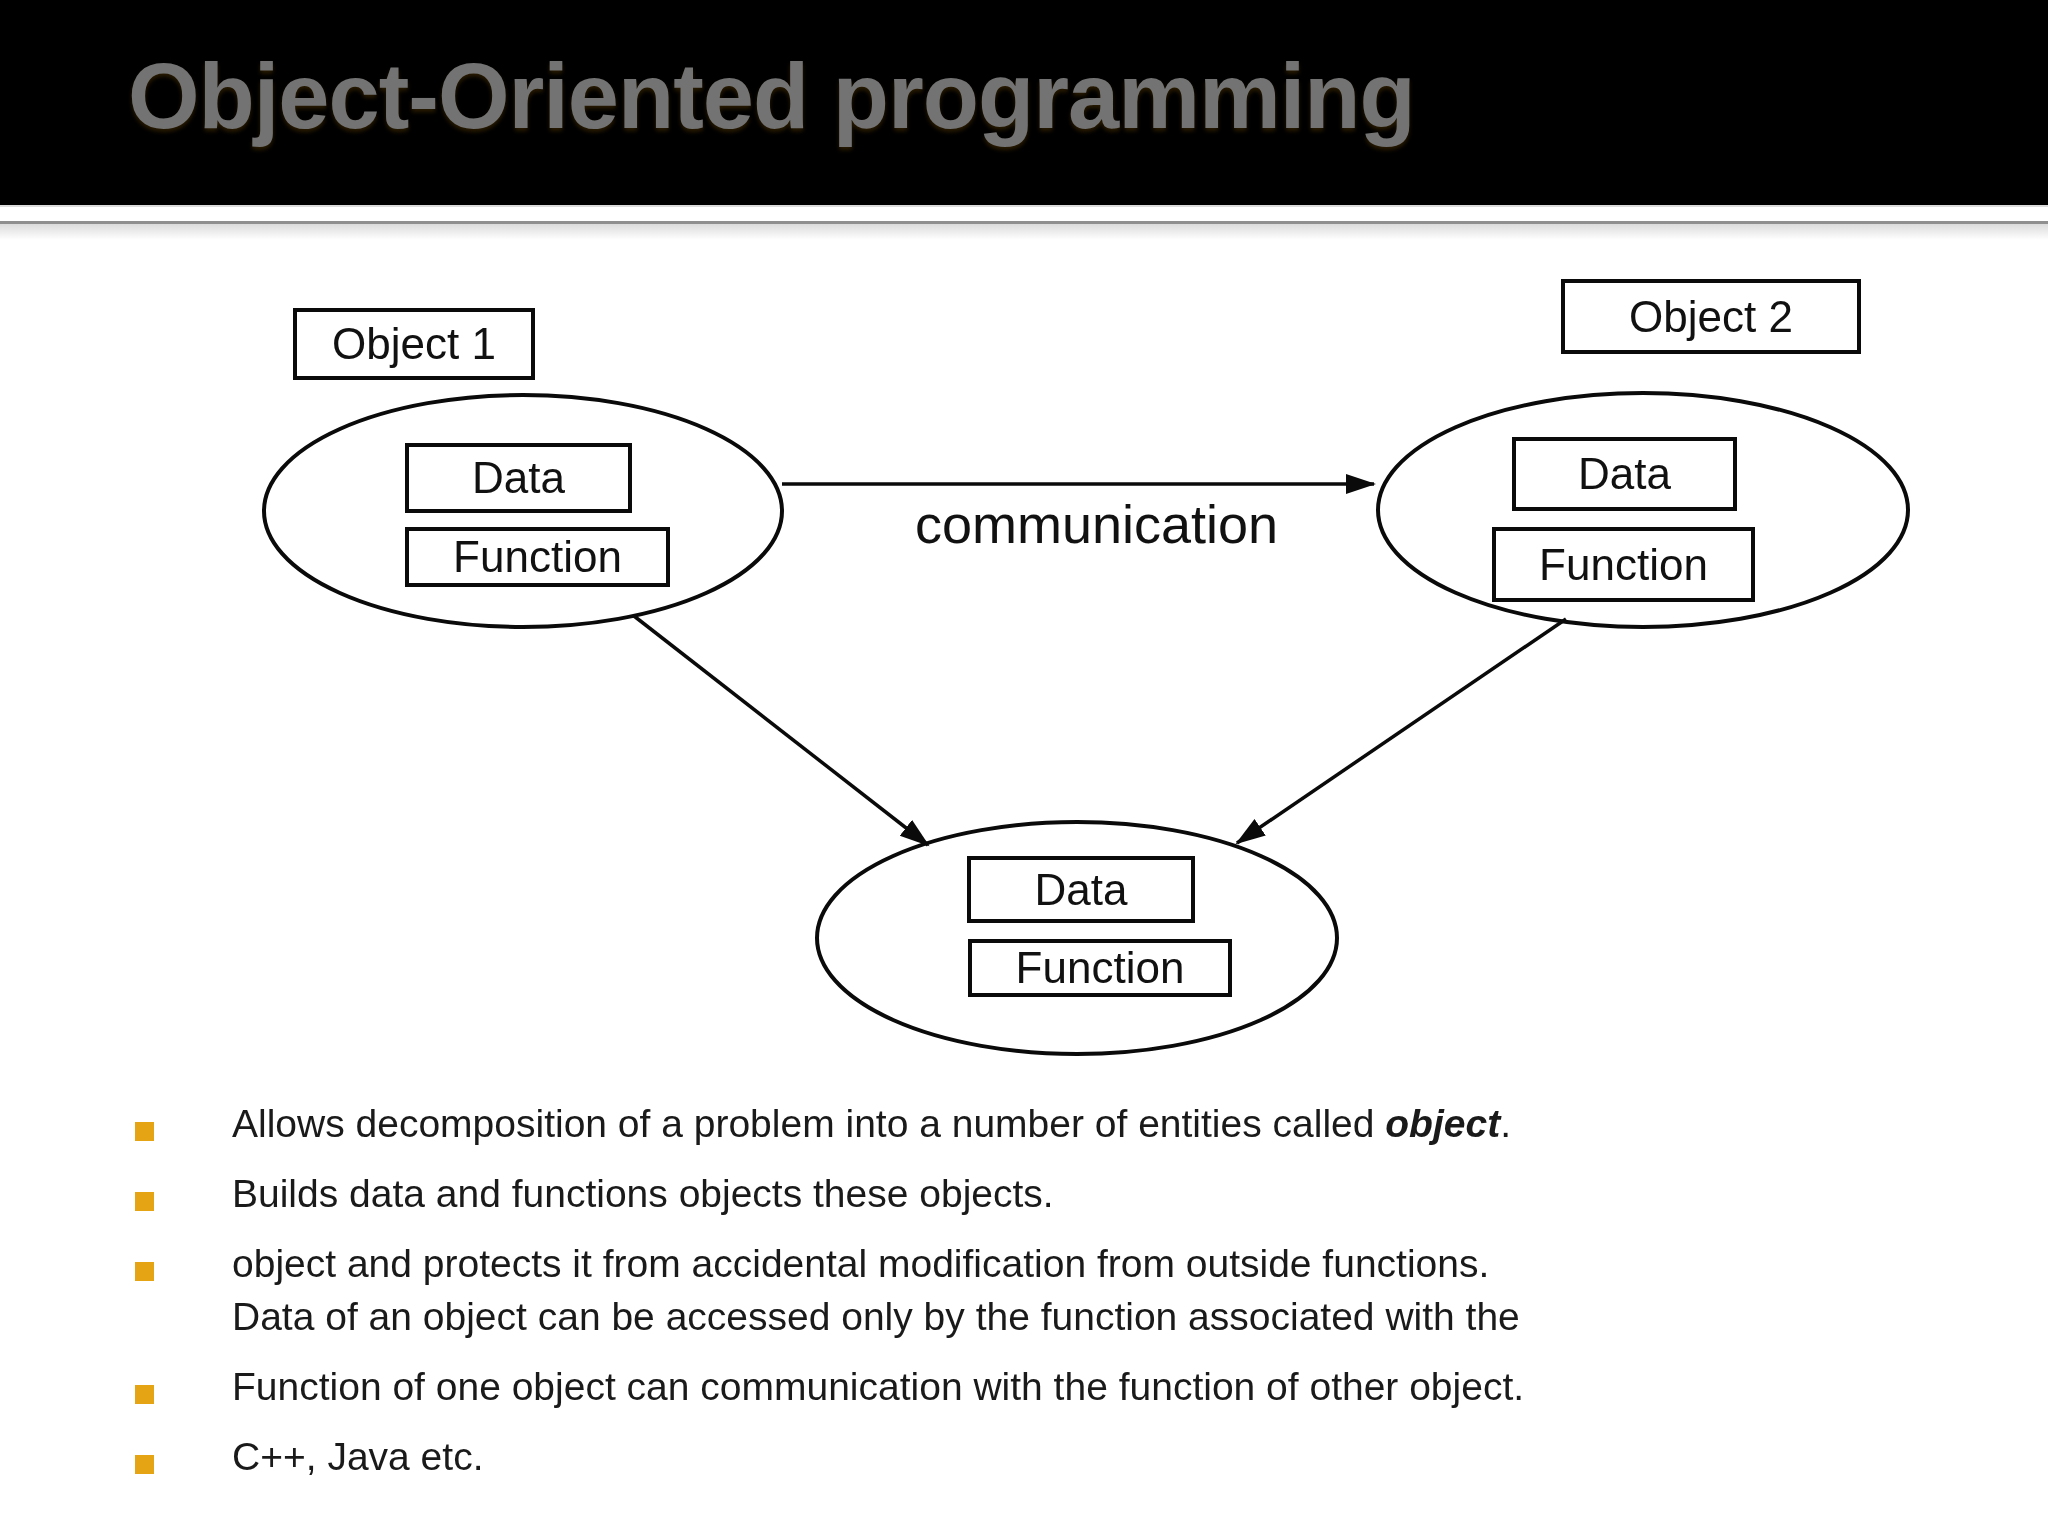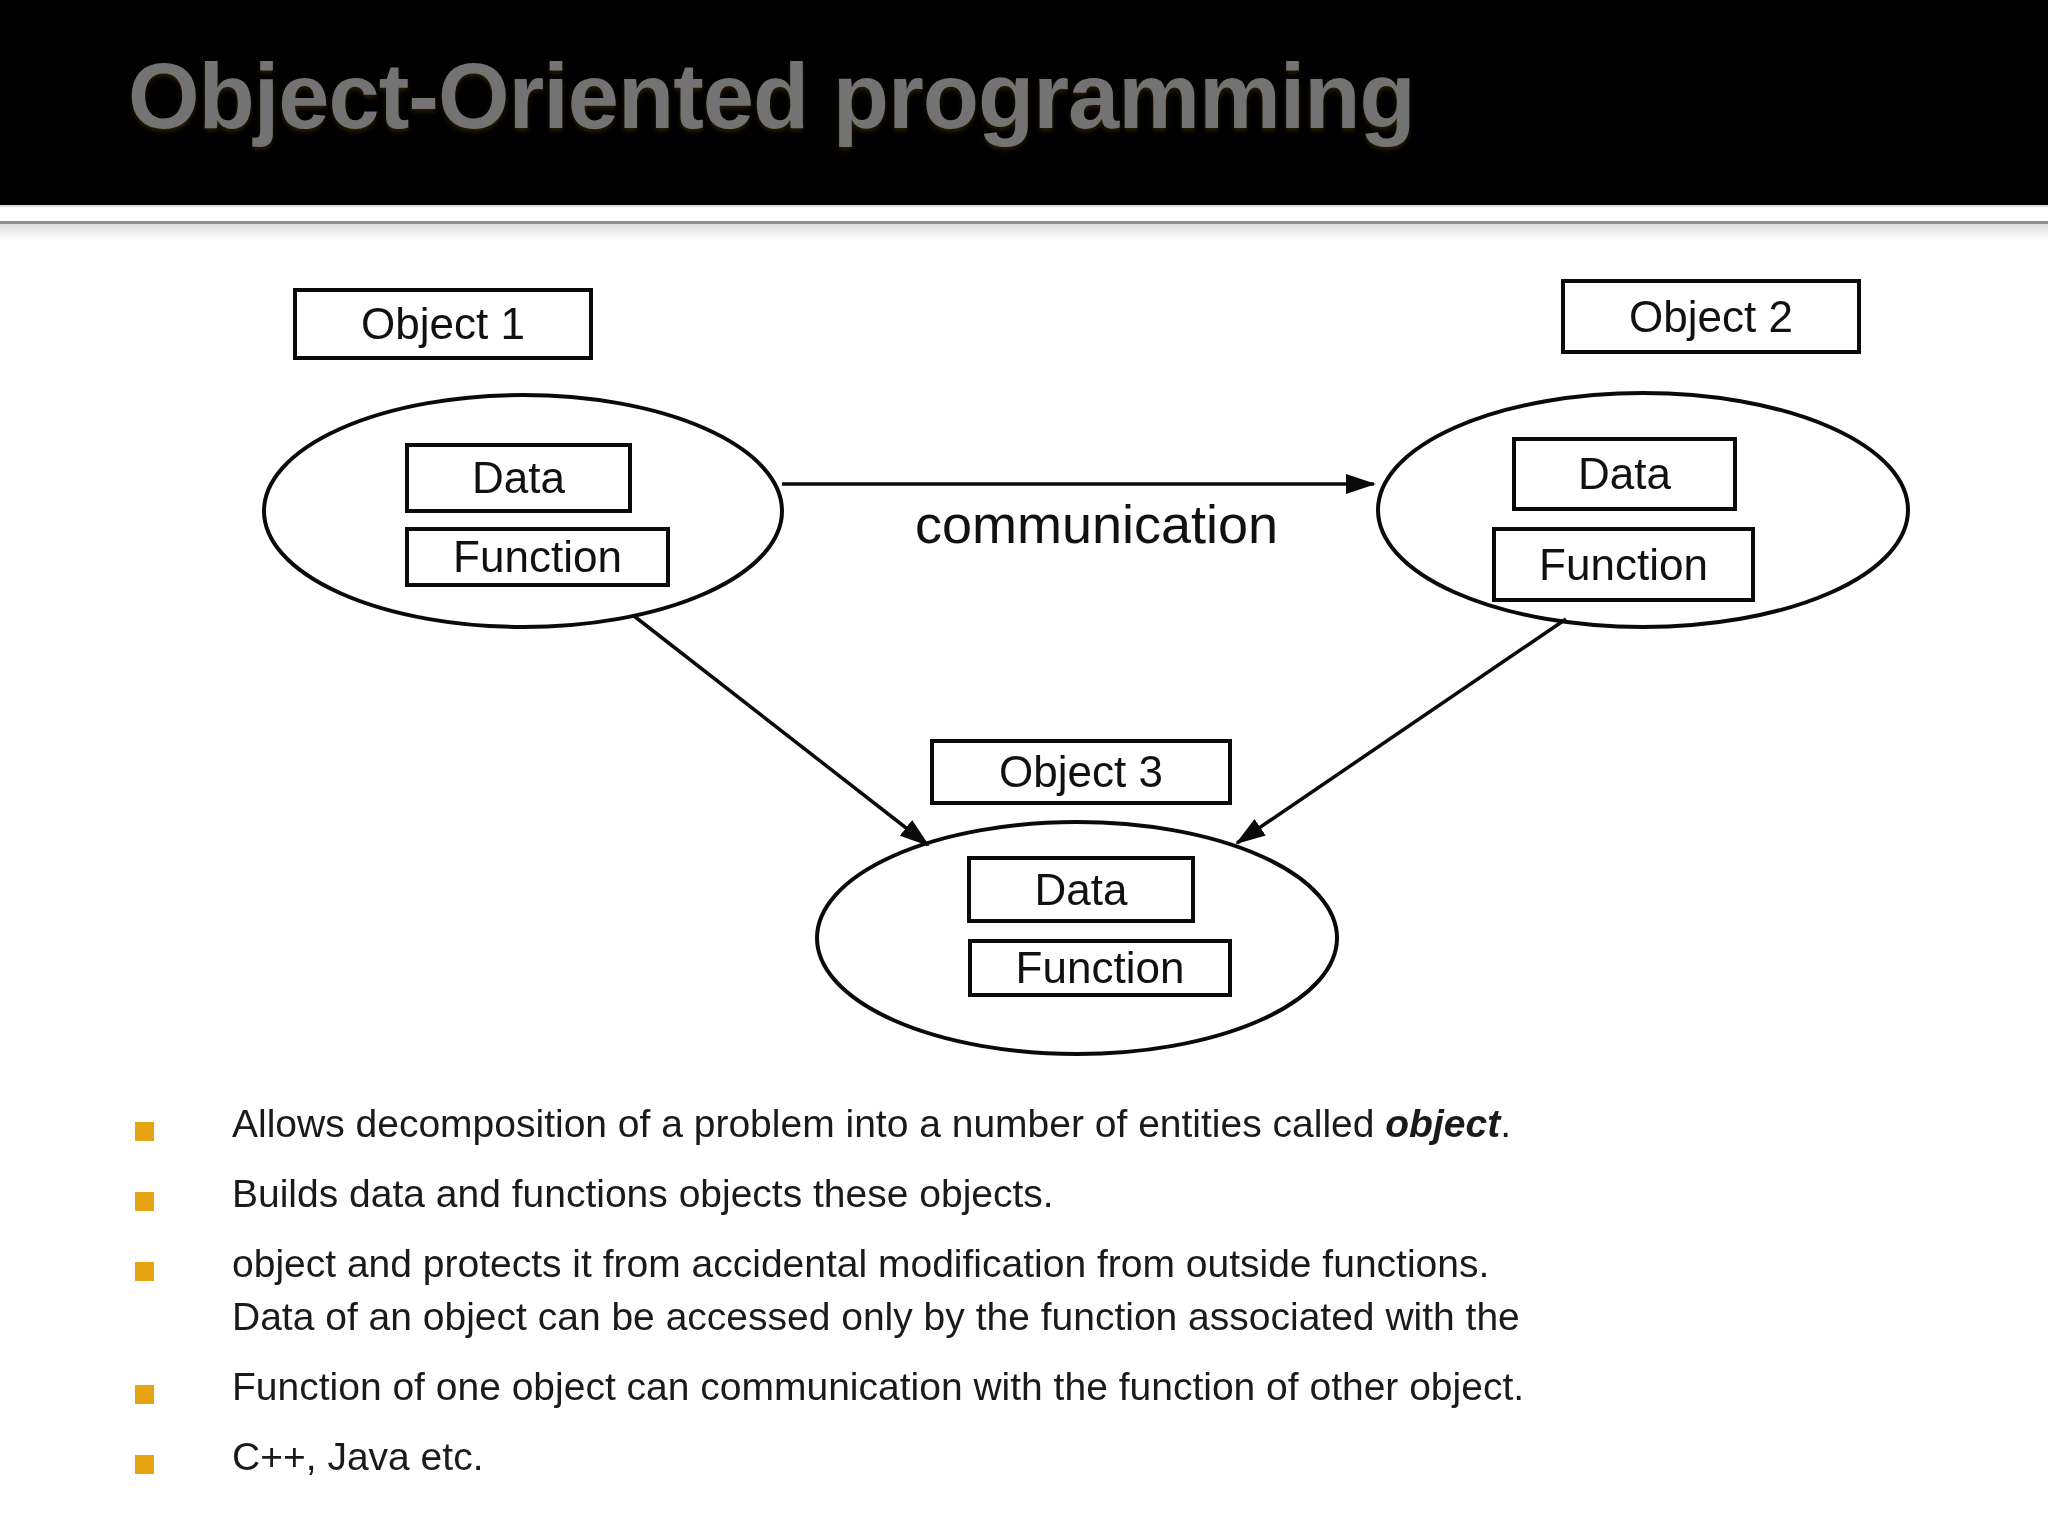--- a/index.html
+++ b/index.html
@@ -55,21 +55,21 @@
   }
   .dbox {
     position: absolute;
     border: 4px solid #0a0a0a;
     background: #ffffff;
     display: flex; align-items: center; justify-content: center;
     font-size: 44px; color: #111111;
     z-index: 2;
     white-space: nowrap;
   }
-  .obj1-label { left: 293px;  top: 288px; width: 300px; height: 72px; }
+  .obj1-label { left: 293px;  top: 308px; width: 242px; height: 72px; }
   .obj2-label { left: 1530px; top: 279px; width: 300px; height: 75px; margin-left: 31px; }
   .obj3-label { left: 930px;  top: 739px; width: 302px; height: 66px; }
 
   .data1 { left: 405px;  top: 443px; width: 227px; height: 70px; }
   .func1 { left: 405px;  top: 527px; width: 265px; height: 60px; }
   .data2 { left: 1512px; top: 437px; width: 225px; height: 74px; }
   .func2 { left: 1492px; top: 527px; width: 263px; height: 75px; }
   .data3 { left: 967px;  top: 856px; width: 228px; height: 67px; }
   .func3 { left: 968px;  top: 939px; width: 264px; height: 58px; }
 
@@ -133,21 +133,20 @@
   </svg>
 
   <div class="dbox obj1-label">Object 1</div>
   <div class="dbox data1">Data</div>
   <div class="dbox func1">Function</div>
 
   <div class="dbox obj2-label">Object 2</div>
   <div class="dbox data2">Data</div>
   <div class="dbox func2">Function</div>
 
-  <div class="dbox obj3-label">Object 3</div>
   <div class="dbox data3">Data</div>
   <div class="dbox func3">Function</div>
 
   <div class="comm-label">communication</div>
 
   <ul class="bullets">
     <li class="bullet">
       <span class="marker"></span>
       <span class="btext"><span>Allows decomposition of a problem into a number of entities called </span><em class="obj-em">object</em><span>.</span></span>
     </li>

